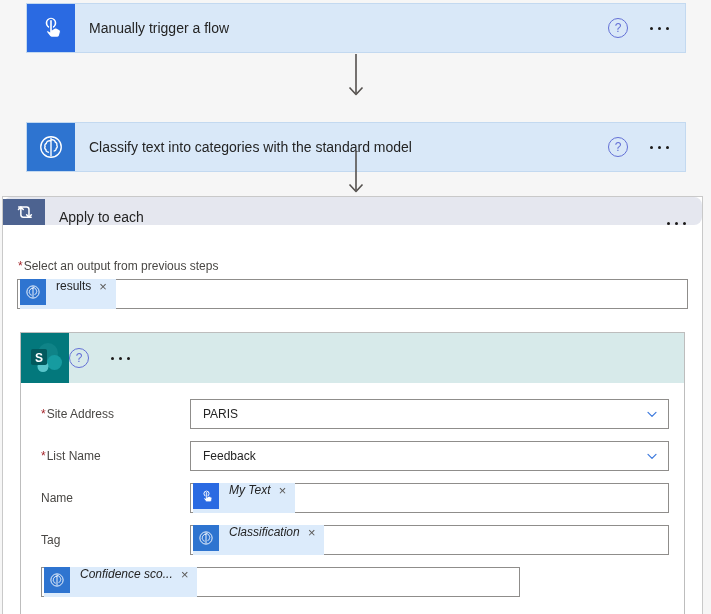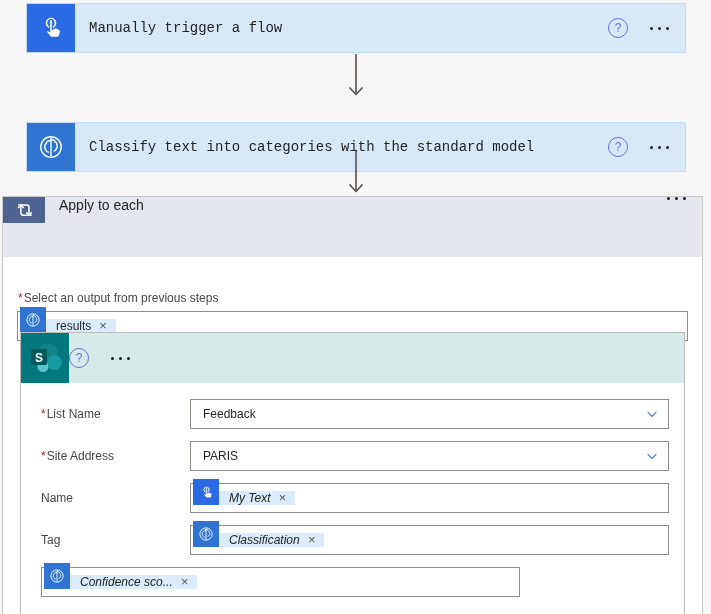--- a/index.html
+++ b/index.html
@@ -17,54 +17,54 @@
   }
   .card-trigger{ top:3px; }
   .card-classify{ top:100px;margin-top:22px; }
   .icon-tile{
     width:48px; flex:none; display:flex; align-items:center; justify-content:center;
   }
   .tile-trigger{ background:#2a6ae2; }
   .tile-ai{ background:#2e74d0; }
   .card-title{
     flex:1; display:flex; align-items:center; padding-left:14px;
-    font-size:14px; color:#242424; white-space:nowrap; overflow:hidden;font-family:Liberation Mono, monospace;
+    font-size:14px; color:#242424; white-space:nowrap; overflow:hidden;
   }
   .card-actions{ display:flex; align-items:center; gap:22px; padding-right:16px; }
   .help-badge{
     width:18px; height:18px; border:1px solid #6370d6; border-radius:50%;
     color:#6370d6; font-size:12px; line-height:1;
     display:flex; align-items:center; justify-content:center; cursor:pointer;
   }
   .dots{ display:flex; gap:5px; cursor:pointer; }
   .dots i{ width:3px; height:3px; background:#1b1a19; border-radius:50%; }
 
   
   .connector{ position:absolute; left:347px; width:18px; height:44px; }
   .connector-1{ top:53px; }
   .connector-2{ top:150px; }
 
   
   .scope{
     position:absolute; left:2px; top:196px; width:701px; height:440px;
     background:#ffffff; border:1px solid #c9c9c9; box-sizing:border-box;
   }
-  .scope-header{ height:60px; background:#e5e7ef; display:flex; align-items:flex-start; }
+  .scope-header{ height:28px; background:#e5e7ef; display:flex; align-items:flex-end;border-radius:8px; }
   .scope-icon{ width:42px; flex:none; background:#4d6390;
     display:flex; align-items:center; justify-content:center; }
   .scope-title{ flex:1; display:flex; align-items:center; padding-left:14px; font-size:14px; }
   .scope-actions{ display:flex; align-items:center; padding-right:16px; }
   .scope-body{ padding:22px 14px 0 14px; }
   .field-label{ font-size:12px; color:#494744; margin:12px 0 6px 1px; }
   .required{ color:#a4262c; margin-right:1px; }
   .token-box{
     height:30px; border:1px solid #8f8d8b; background:#fff; box-sizing:border-box;
     display:flex; align-items:center; padding:0 2px;
   }
-  .token-pill{ display:flex; align-items:flex-end; height:14px; background:#dcebfb; cursor:default; }
+  .token-pill{ display:flex; align-items:flex-start; height:30px; background:#dcebfb; cursor:default; }
   .token-icon{ width:26px; height:26px; flex:none;
     display:flex; align-items:center; justify-content:center; }
   .token-text{ padding:0 5px 0 10px; font-size:12px; color:#242424; white-space:nowrap; }
   .token-x{ padding:0 9px 0 3px; font-size:13px; color:#5a5856; cursor:pointer; }
 
   
   .create-card{
     position:absolute; left:20px; top:332px; width:665px; height:300px;
     background:#ffffff; border:1px solid #bdbdbd; box-sizing:border-box;
   }
@@ -196,38 +196,38 @@
             <i></i>
             <i></i>
           </div>
       </div>
     </div>
 
     <div class="create-body">
 
       <div class="form-row">
         <div class="form-label">
-          <span class="required">*</span><span>List Name</span>
+          <span class="required">*</span><span>Site Address</span>
         </div>
         <div class="form-control dropdown">
-          <span>Feedback</span>
+          <span>PARIS</span>
           <span class="chev">
             <svg width="16" height="16" viewBox="0 0 24 24" fill="none" stroke="#3b78dd" stroke-width="1.8" stroke-linecap="round" stroke-linejoin="round">
                 <path d="M6 9.5 12 15.5 18 9.5"></path>
               </svg>
           </span>
         </div>
       </div>
 
       <div class="form-row">
         <div class="form-label">
-          <span class="required">*</span><span>Site Address</span>
+          <span class="required">*</span><span>List Name</span>
         </div>
         <div class="form-control dropdown">
-          <span>PARIS</span>
+          <span>Feedback</span>
           <span class="chev">
             <svg width="16" height="16" viewBox="0 0 24 24" fill="none" stroke="#3b78dd" stroke-width="1.8" stroke-linecap="round" stroke-linejoin="round">
                 <path d="M6 9.5 12 15.5 18 9.5"></path>
               </svg>
           </span>
         </div>
       </div>
 
       <div class="form-row">
         <div class="form-label">Name</div>

